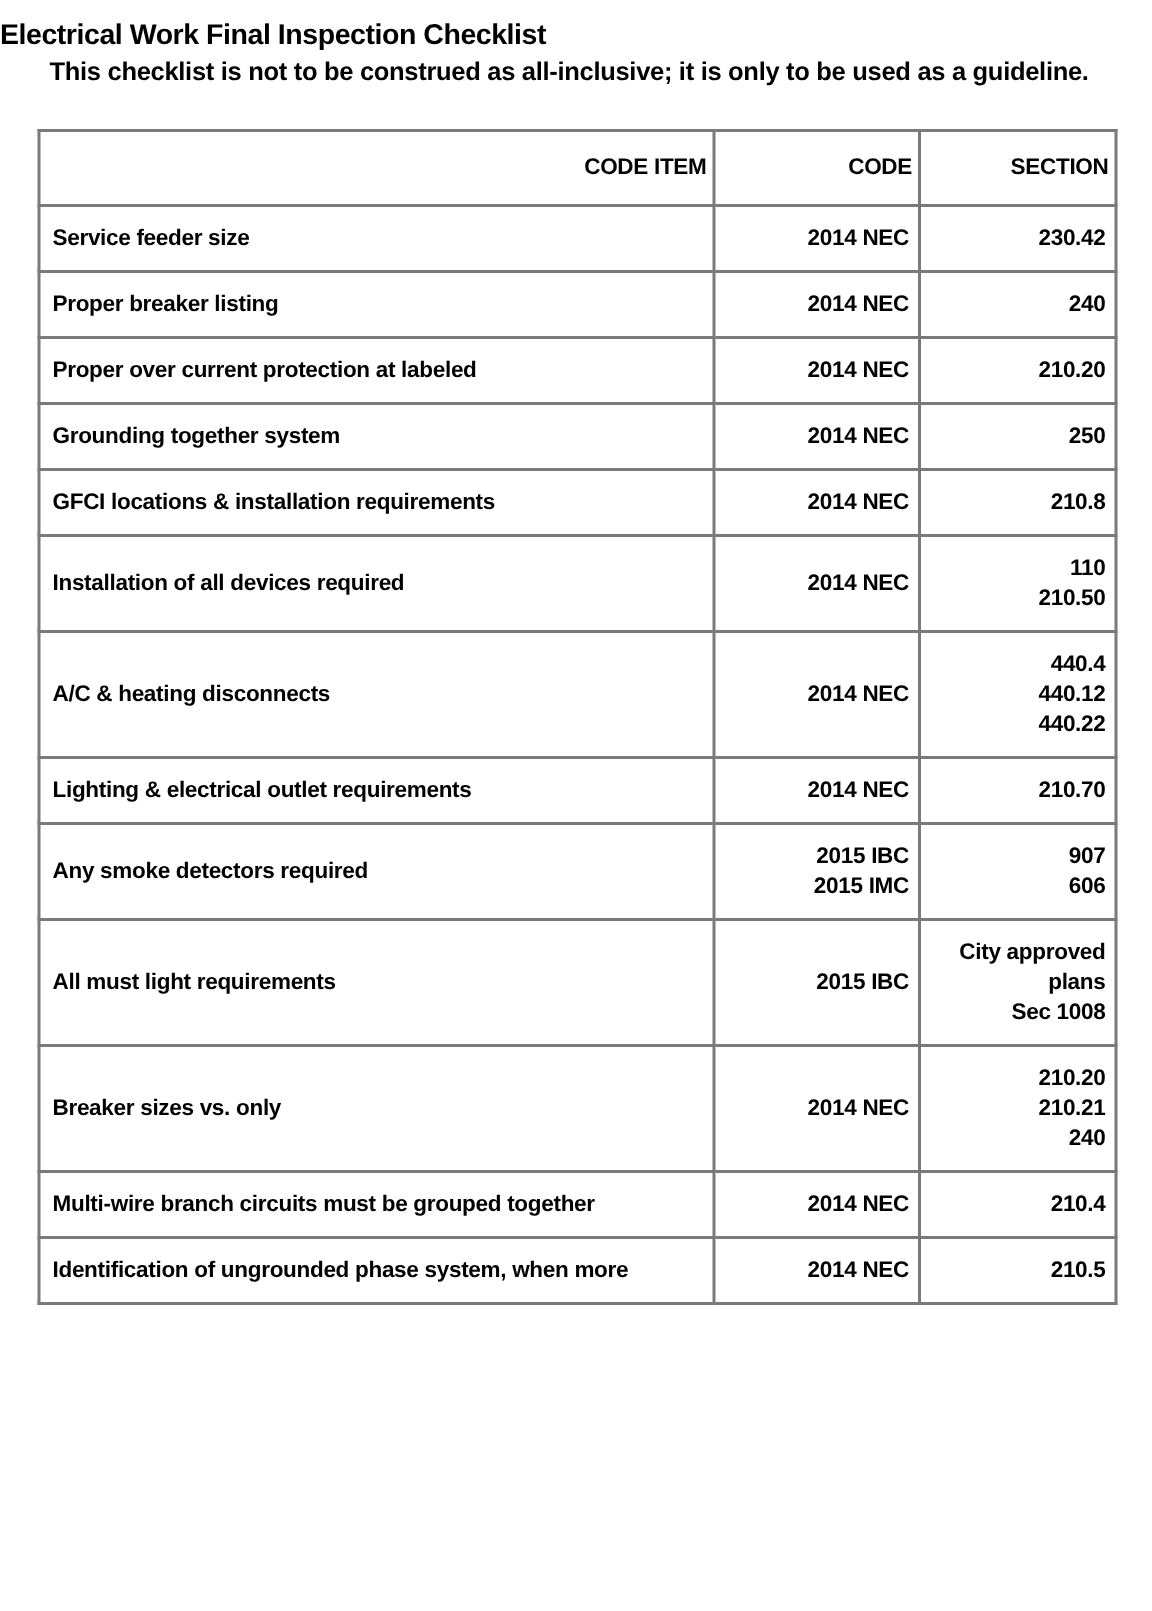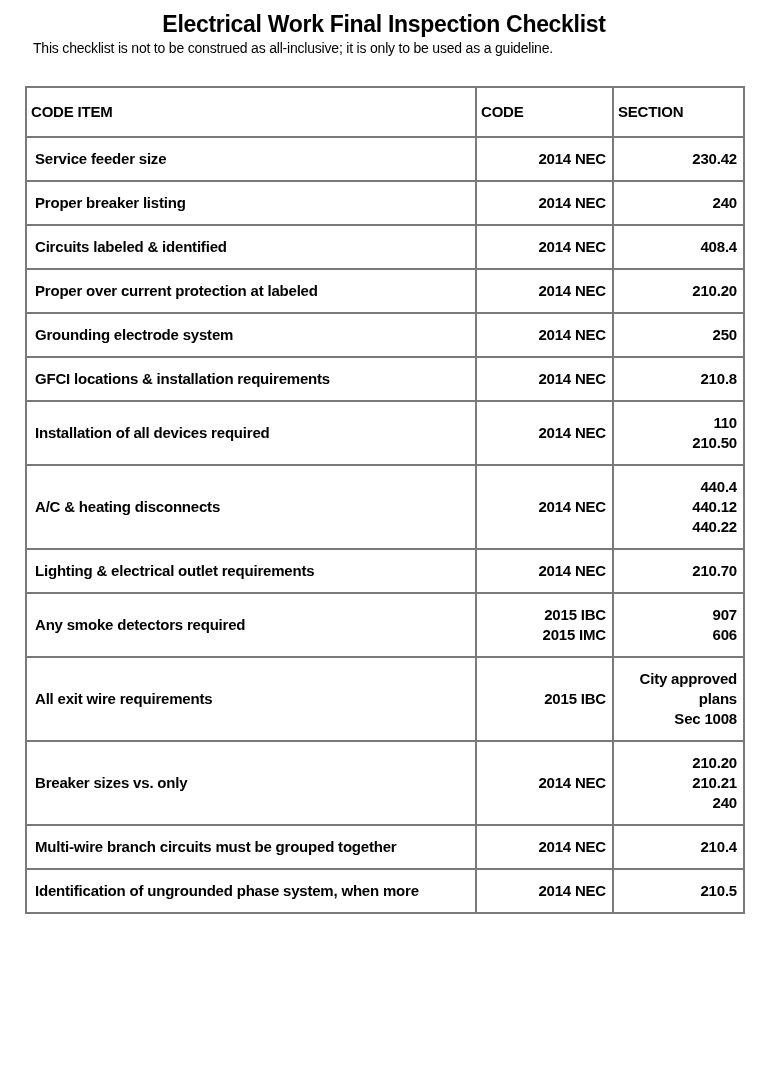--- a/index.html
+++ b/index.html
@@ -14,30 +14,29 @@
     -webkit-font-smoothing: antialiased;
   }
   .page {
     width: 768px;
     min-height: 1074px;
     background: #ffffff;
     box-sizing: border-box;
   }
   .doc-title {
     margin: 12px 0 2px 0;
-    text-align: center;
-    font-size: 23px;
+    font-size: 19px;
     font-weight: 700;
     letter-spacing: -0.3px;
     line-height: 24px;
   }
   .doc-subtitle {
     margin: 0 0 0 33px;
-    font-size: 14px;
-    font-weight: 400;
+    font-size: 17px;
+    font-weight: 700;
     letter-spacing: -0.2px;
     line-height: 20px;
   }
   table.checklist {
     margin: 28px 0 0 25px;
     width: 718px;
     border-collapse: collapse;
     table-layout: fixed;
   }
   table.checklist th,
@@ -47,21 +46,21 @@
     font-size: 15px;
     letter-spacing: -0.2px;
     line-height: 20px;
     vertical-align: middle;
     white-space: pre-line;
     color: #000000;
     background: #ffffff;
   }
   table.checklist th {
     padding: 14px 4px;
-    text-align: left;
+    text-align: right;
     border-radius: 23px;
   }
   table.checklist td {
     padding: 11px 6px 11px 8px;
   }
   td.cell-item {
     text-align: left;
   }
   td.cell-code, td.cell-section {
     text-align: right;
@@ -94,31 +93,26 @@
         <td class="cell-item">Service feeder size</td>
         <td class="cell-code">2014 NEC</td>
         <td class="cell-section">230.42</td>
       </tr>
       <tr>
         <td class="cell-item">Proper breaker listing</td>
         <td class="cell-code">2014 NEC</td>
         <td class="cell-section">240</td>
       </tr>
       <tr>
-        <td class="cell-item">Circuits labeled &amp; identified</td>
-        <td class="cell-code">2014 NEC</td>
-        <td class="cell-section">408.4</td>
-      </tr>
-      <tr>
         <td class="cell-item">Proper over current protection at labeled</td>
         <td class="cell-code">2014 NEC</td>
         <td class="cell-section">210.20</td>
       </tr>
       <tr>
-        <td class="cell-item">Grounding electrode system</td>
+        <td class="cell-item">Grounding together system</td>
         <td class="cell-code">2014 NEC</td>
         <td class="cell-section">250</td>
       </tr>
       <tr>
         <td class="cell-item">GFCI locations &amp; installation requirements</td>
         <td class="cell-code">2014 NEC</td>
         <td class="cell-section">210.8</td>
       </tr>
       <tr>
         <td class="cell-item">Installation of all devices required</td>
@@ -139,21 +133,21 @@
         <td class="cell-section">210.70</td>
       </tr>
       <tr>
         <td class="cell-item">Any smoke detectors required</td>
         <td class="cell-code">2015 IBC
 2015 IMC</td>
         <td class="cell-section">907
 606</td>
       </tr>
       <tr>
-        <td class="cell-item">All exit wire requirements</td>
+        <td class="cell-item">All must light requirements</td>
         <td class="cell-code">2015 IBC</td>
         <td class="cell-section">City approved
 plans
 Sec 1008</td>
       </tr>
       <tr>
         <td class="cell-item">Breaker sizes vs. only</td>
         <td class="cell-code">2014 NEC</td>
         <td class="cell-section">210.20
 210.21

